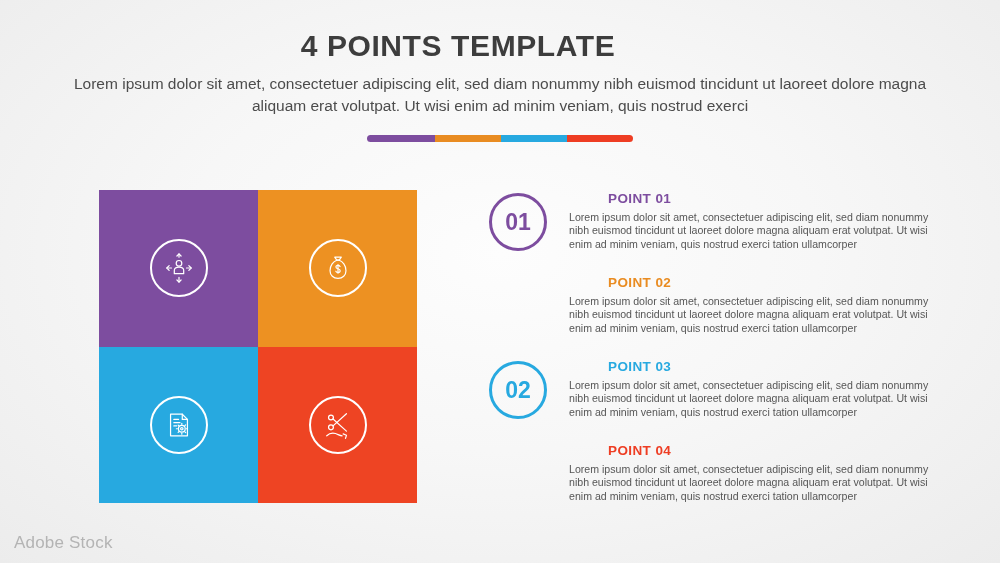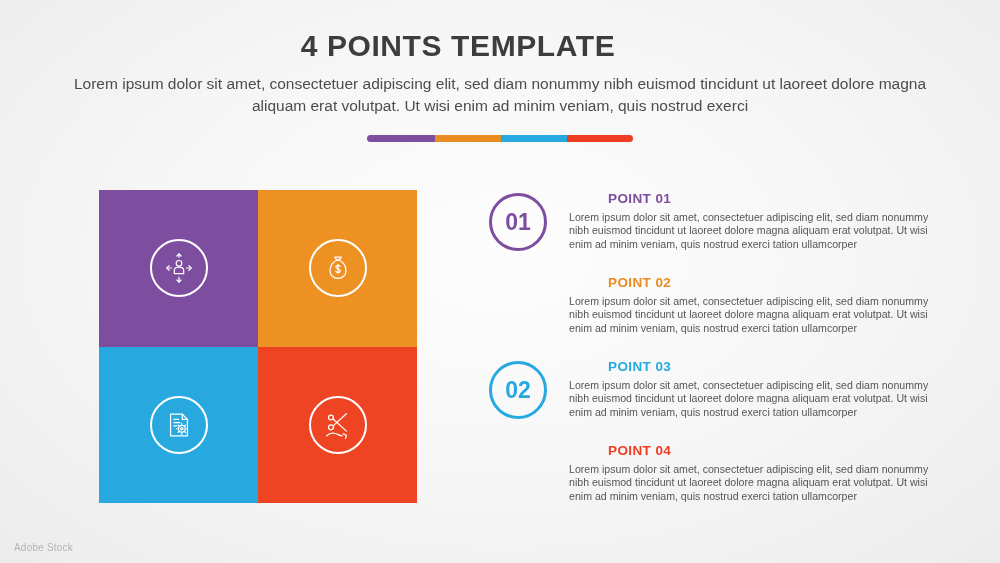--- a/index.html
+++ b/index.html
@@ -36,21 +36,21 @@
     top: 305px;
     transform-origin: left top;
     transform: rotate(90deg);
     white-space: nowrap;
     font-size: 12px;
     color: #b4b4b4;
   }
   .wm-bl {
     left: 14px;
     bottom: 10px;
-    font-size: 10px;
+    font-size: 17px;
     color: #b4b4b4;
   }
 
   
   .title {
     position: absolute;
     top: 29px;
     left: 0;
     width: 916px;
     text-align: center;

